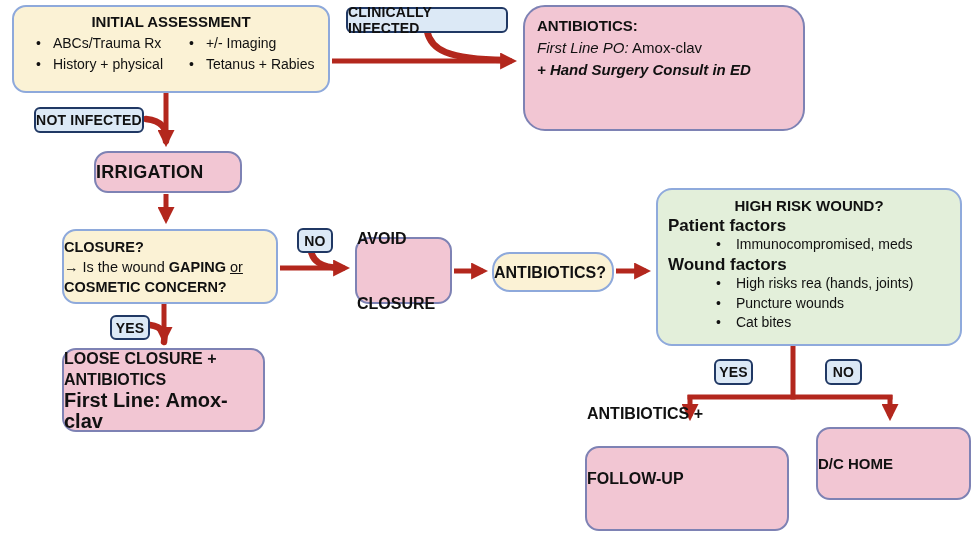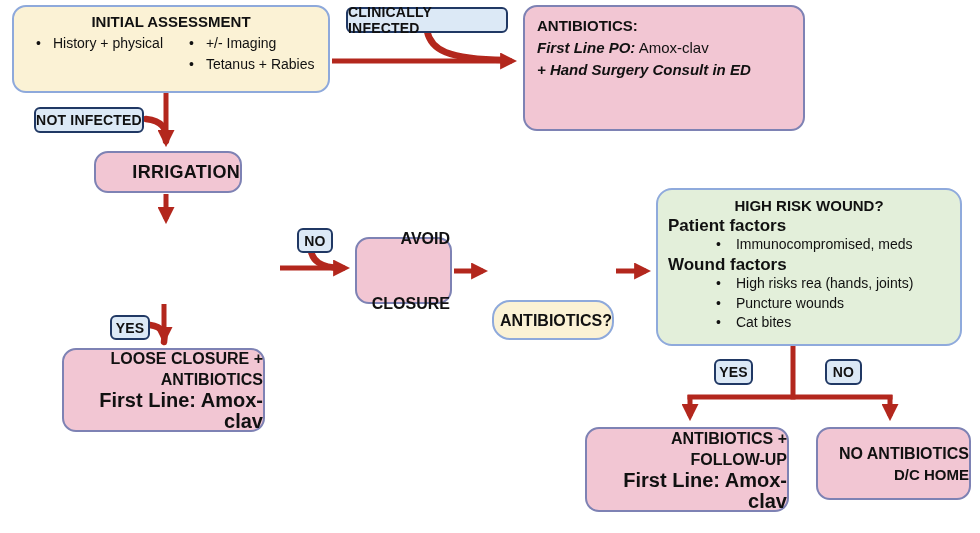--- a/index.html
+++ b/index.html
@@ -11,32 +11,32 @@
   }
   html,body{margin:0;padding:0;background:#ffffff;}
   body{font-family:"Liberation Sans",sans-serif;color:#111;}
   .canvas{position:relative;width:980px;height:533px;background:#ffffff;overflow:hidden;}
   .arrows{position:absolute;left:0;top:0;z-index:1;}
   .box{position:absolute;z-index:2;box-sizing:border-box;border:2px solid;border-radius:14px;display:flex;flex-direction:column;justify-content:center;}
   .cream{background:var(--cream-fill);border-color:var(--cream-border);}
   .pink{background:var(--pink-fill);border-color:var(--pink-border);}
   .green{background:var(--green-fill);border-color:var(--green-border);}
   .label{position:absolute;z-index:3;box-sizing:border-box;background:var(--blue-fill);border:2px solid var(--blue-border);border-radius:6px;font-weight:bold;font-size:14px;display:flex;align-items:center;justify-content:center;letter-spacing:.2px;}
-  .ctr{text-align:right;}
+  .ctr{text-align:left;}
   .title{font-weight:bold;font-size:15px;text-align:center;}
   
   .ia{padding:6px 8px 4px 8px;justify-content:flex-start;}
   .ia .cols{display:flex;margin-top:3px;}
   .ia ul{list-style:none;margin:0;padding:0 0 0 14px;font-size:14px;line-height:21px;}
   .ia ul.right{padding-left:26px;}
   .ia li::before{content:"•";margin-right:12px;}
   
   .abx{padding:8px 12px;font-size:15px;line-height:22px;justify-content:flex-start;}
   .abx .b{font-weight:bold;}
-  .abx .i{font-style:italic;font-weight:bold;}
+  .abx .i{font-style:italic;}
   .abx .bi{font-weight:bold;font-style:italic;}
   
   .closure{font-size:14.5px;line-height:20px;}
   .closure .b{font-weight:bold;}
   .closure .u{text-decoration:underline;}
   
   .risk{padding:6px 10px;font-size:14px;line-height:19.5px;justify-content:flex-start;}
   .risk .hdr{font-weight:bold;font-size:17px;}
   .risk ul{list-style:none;margin:0;padding:0 0 0 48px;}
   .risk li::before{content:"•";margin-right:15px;}
@@ -71,50 +71,56 @@
       <path d="M690 397 L890 397" stroke-linecap="square"></path>
       <path d="M690 395 L690 416" marker-end="url(#ah)"></path>
       <path d="M890 395 L890 416" marker-end="url(#ah)"></path>
     </g>
   </svg>
 
   <div class="box cream ia" style="left:12px;top:5px;width:318px;height:88px;">
     <div class="title">INITIAL ASSESSMENT</div>
     <div class="cols">
       <ul>
+        <li>ABCs/Trauma Rx</li>
         <li>History + physical</li>
       </ul>
       <ul class="right">
         <li>+/- Imaging</li>
         <li>Tetanus + Rabies</li>
       </ul>
     </div>
   </div>
 
   <div class="label" style="left:346px;top:7px;width:162px;height:26px;">CLINICALLY INFECTED</div>
 
-  <div class="box pink abx" style="left:523px;top:5px;width:282px;height:126px;">
+  <div class="box pink abx" style="left:523px;top:5px;width:282px;height:126px;border-radius:22px;">
     <div><span class="b">ANTIBIOTICS:</span></div>
     <div><span class="i">First Line PO:</span><span> Amox-clav</span></div>
     <div><span class="bi">+ Hand Surgery Consult in ED</span></div>
   </div>
 
   <div class="label" style="left:34px;top:107px;width:110px;height:26px;">NOT INFECTED</div>
 
   <div class="box pink ctr big" style="left:94px;top:151px;width:148px;height:42px;">IRRIGATION</div>
 
+  <div class="box cream ctr closure" style="left:62px;top:229px;width:216px;height:75px;">
+    <div class="b">CLOSURE?</div>
+    <div><span>→ Is the wound </span><span class="b">GAPING </span><span class="u">or</span></div>
+    <div class="b">COSMETIC CONCERN?</div>
+  </div>
 
   <div class="label" style="left:297px;top:228px;width:36px;height:25px;">NO</div>
 
   <div class="box pink ctr" style="left:355px;top:237px;width:97px;height:67px;gap:44px;">
     <div class="med">AVOID</div>
     <div class="med">CLOSURE</div>
   </div>
 
-  <div class="box cream ctr med" style="left:492px;top:252px;width:122px;height:40px;border-radius:18px;margin-top:48px;">ANTIBIOTICS?</div>
+  <div class="box cream ctr med" style="left:492px;top:252px;width:122px;height:40px;border-radius:18px;">ANTIBIOTICS?</div>
 
   <div class="box green risk" style="left:656px;top:188px;width:306px;height:158px;border-radius:16px;">
     <div class="title">HIGH RISK WOUND?</div>
     <div class="hdr">Patient factors</div>
     <ul>
       <li>Immunocompromised, meds</li>
     </ul>
     <div class="hdr">Wound factors</div>
     <ul>
       <li>High risks rea (hands, joints)</li>
@@ -127,24 +133,23 @@
 
   <div class="box pink ctr" style="left:62px;top:348px;width:203px;height:84px;">
     <div class="med">LOOSE CLOSURE +</div>
     <div class="med">ANTIBIOTICS</div>
     <div class="sub">First Line: Amox-clav</div>
   </div>
 
   <div class="label" style="left:714px;top:359px;width:39px;height:26px;">YES</div>
   <div class="label" style="left:825px;top:359px;width:37px;height:26px;">NO</div>
 
-  <div class="box pink ctr" style="left:585px;top:427px;width:204px;height:85px;">
+  <div class="box pink ctr" style="left:585px;top:446px;width:204px;height:85px;gap:44px;">
     <div class="med">ANTIBIOTICS +</div>
     <div class="med">FOLLOW-UP</div>
     <div class="sub">First Line: Amox-clav</div>
   </div>
 
   <div class="box pink ctr" style="left:816px;top:427px;width:155px;height:73px;">
-    <div class="med">NO ANTIBIOTICS</div>
     <div class="med" style="font-size:15px;">D/C HOME</div>
   </div>
 
 </div>
 
 </body></html>

